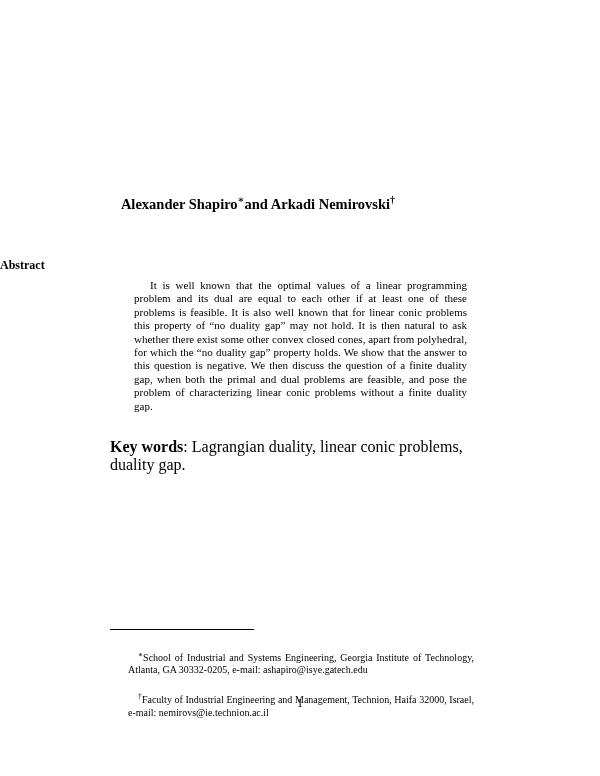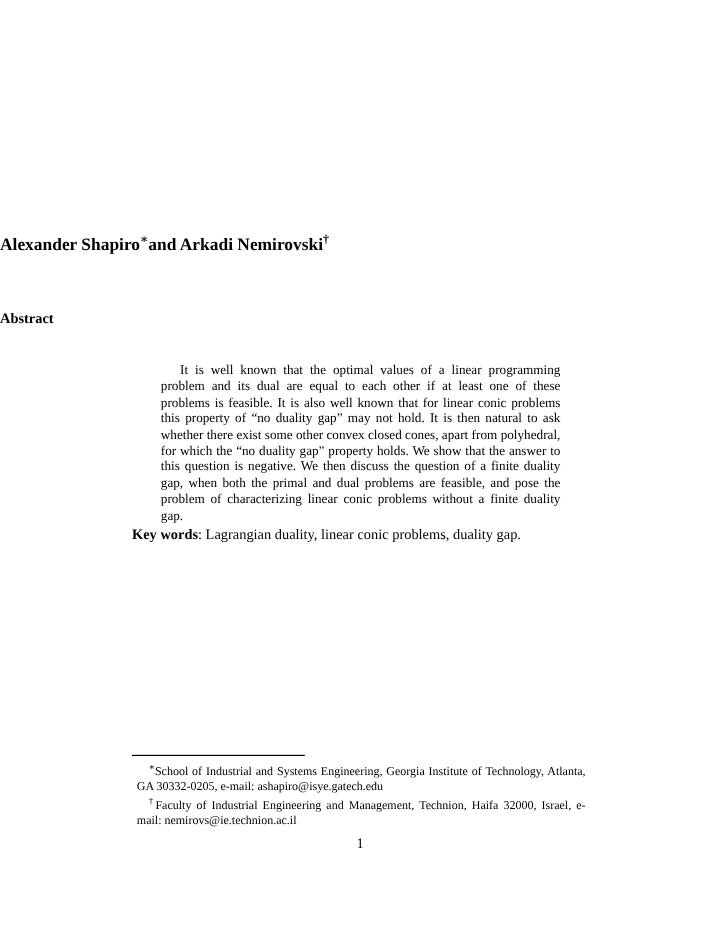--- a/index.html
+++ b/index.html
@@ -25,20 +25,21 @@
     text-align: center;
     font-size: 21px;
     font-weight: bold;
     letter-spacing: 0.2px;
   }
   .authors {
     position: absolute;
     top: 196px;
     left: 0;
     width: 516px;
+    text-align: center;
     font-size: 14.5px;
     font-weight: bold;
   }
   .authors sup {
     font-size: 10px;
     line-height: 0;
   }
   .abstract-heading {
     position: absolute;
     top: 258px;
@@ -50,28 +51,27 @@
   }
   .abstract-body {
     position: absolute;
     top: 279px;
     left: 134px;
     width: 333px;
     font-size: 11px;
     line-height: 13.4px;
     text-align: justify;
     text-indent: 16px;
-    margin-top: 24px;
   }
   .keywords {
     position: absolute;
     top: 438px;
     left: 110px;
     width: 382px;
-    font-size: 12px;
+    font-size: 16px;
   }
   .keywords b {
     font-weight: bold;
   }
   .footnote-rule {
     position: absolute;
     top: 629px;
     left: 110px;
     width: 144px;
     height: 0;
@@ -80,21 +80,21 @@
   .footnotes {
     position: absolute;
     top: 634px;
     left: 110px;
     width: 382px;
     font-size: 10px;
     line-height: 12.2px;
     text-align: justify;
   }
   .footnotes p {
-    margin: 4px;
+    margin: 18px;
   }
   .footnotes p.indent {
     text-indent: 10px;
   }
   .footnotes sup {
     font-size: 7.5px;
     line-height: 0;
   }
   .page-number {
     position: absolute;

